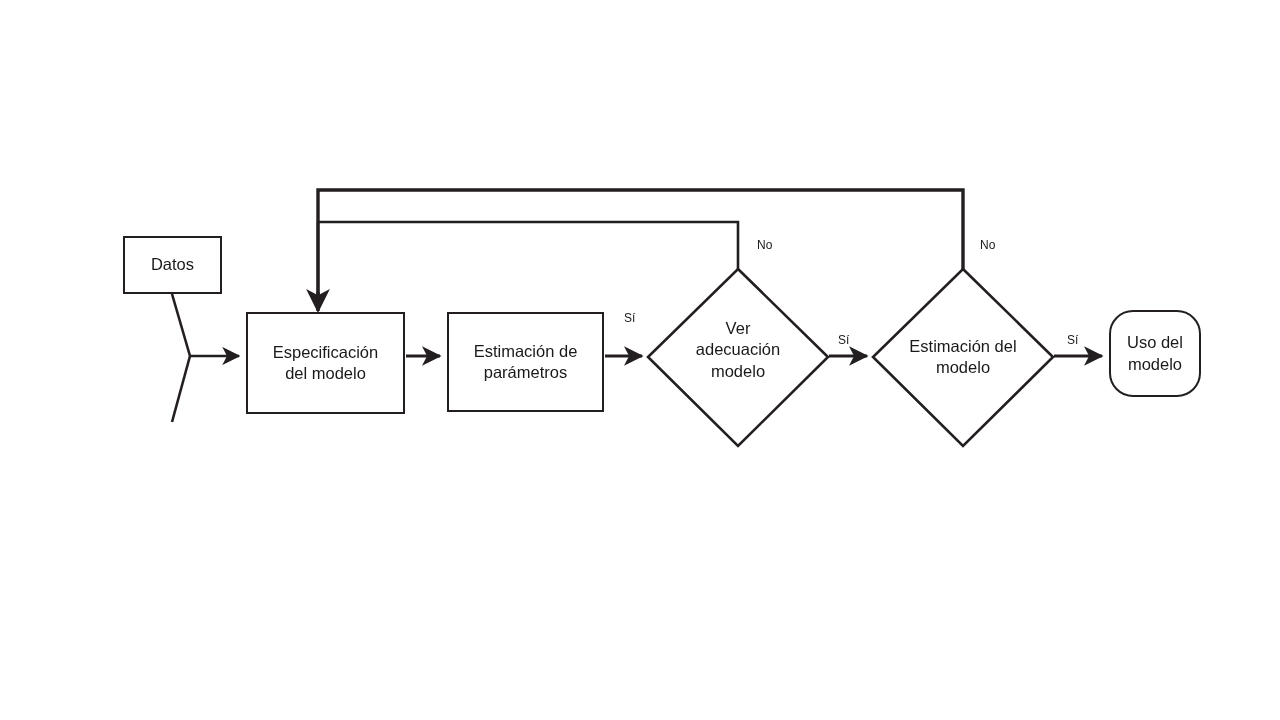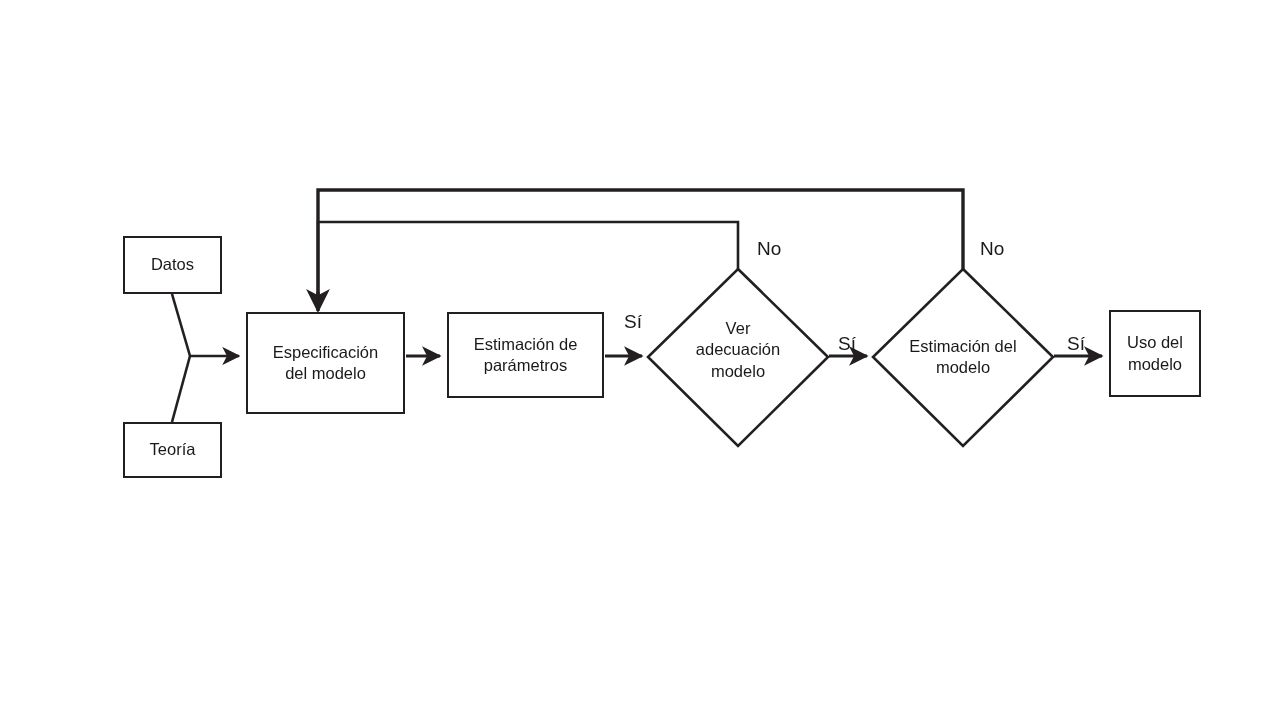--- a/index.html
+++ b/index.html
@@ -50,21 +50,21 @@
     text-align: center;
     color: #1a1a1a;
     font-size: 16.5px;
     line-height: 1.28;
     white-space: pre-line;
     pointer-events: none;
   }
   .edge-label {
     position: absolute;
     color: #1a1a1a;
-    font-size: 19px;
+    font-size: 12px;
     line-height: 1;
     white-space: nowrap;
   }
 </style>
 </head>
 <body>
 
 <div id="canvas">
 
   <svg id="wires" viewBox="0 0 1280 720" xmlns="http://www.w3.org/2000/svg">
@@ -100,35 +100,32 @@
       <polygon points="738,269 828,357 738,446 648,357" fill="#ffffff" stroke-width="2.6"></polygon>
 
       <polygon points="963,269 1053,357 963,446 873,357" fill="#ffffff" stroke-width="2.6"></polygon>
     </g>
   </svg>
 
   <div class="node box" style="left:123px; top:236px; width:99px; height:58px;">
     <span>Datos</span>
   </div>
 
-  <div class="node box" style="left:123px; top:422px; width:99px; height:56px;">
-    <span>Teoría</span>
-  </div>
 
   <div class="node box" style="left:246px; top:312px; width:159px; height:102px;">
     <span>Especificación
 del modelo</span>
   </div>
 
-  <div class="node box" style="left:447px; top:312px; width:157px; height:86px;">
+  <div class="node box" style="left:447px; top:312px; width:157px; height:100px;">
     <span>Estimación de
 parámetros</span>
   </div>
 
-  <div class="node box" style="left:1109px; top:310px; width:92px; height:87px;">
+  <div class="node box" style="left:1109px; top:310px; width:92px; height:87px;border-radius:24px;">
     <span>Uso del
 modelo</span>
   </div>
 
   <div class="diamond-label" style="left:668px; top:310px; width:140px; height:80px;">
     <span>Ver
 adecuación
 modelo</span>
   </div>
 

